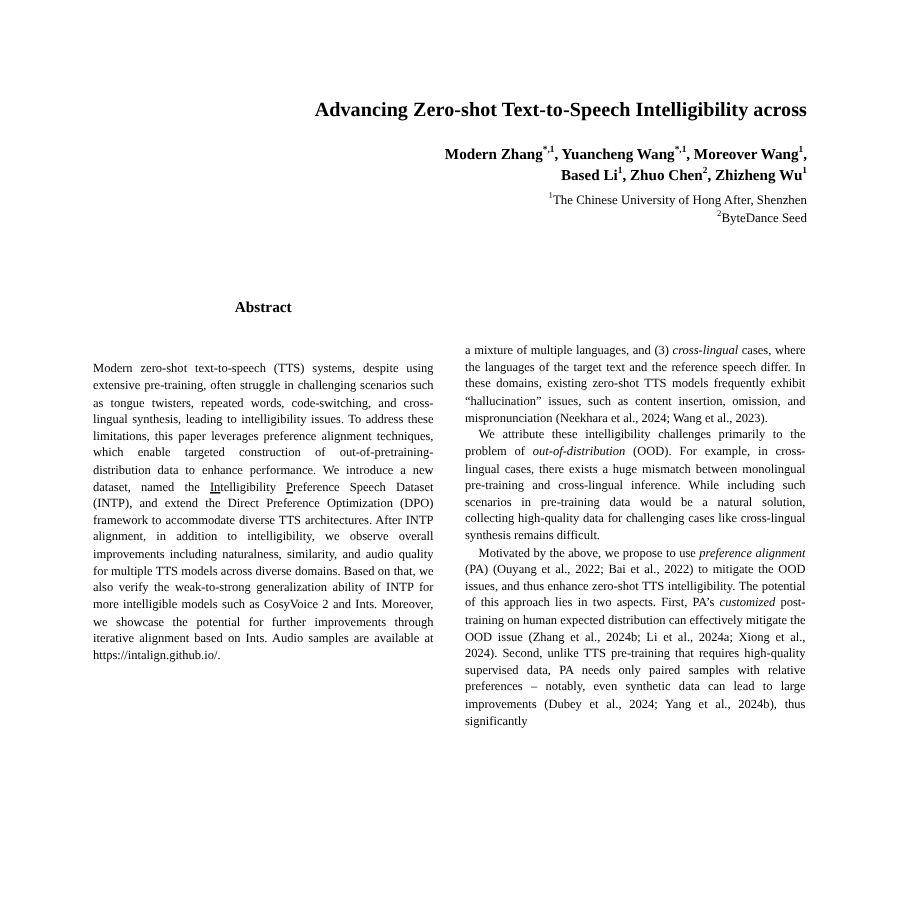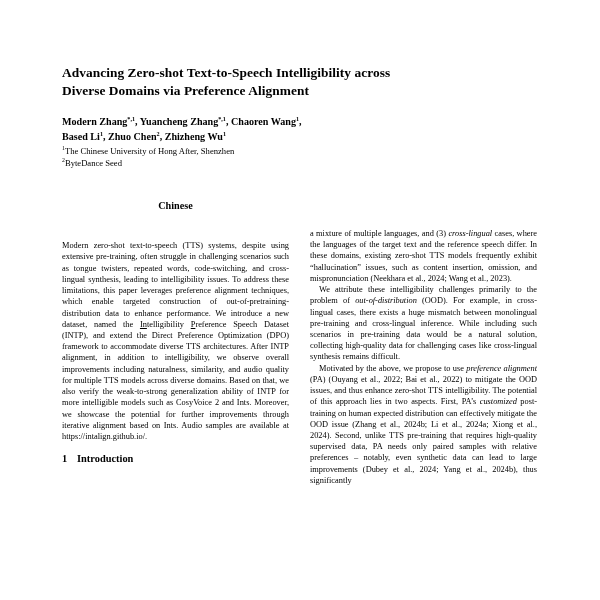--- a/index.html
+++ b/index.html
@@ -21,21 +21,21 @@
     width: 600px;
     height: 600px;
     padding: 0;
     box-sizing: border-box;
     background: #ffffff;
   }
 
   
   .titleblock {
     padding: 64px 62px 0 62px;
-    text-align: left;
+    text-align: right;
   }
   .paper-title {
     font-size: 13.4px;
     font-weight: bold;
     line-height: 1.35;
     letter-spacing: 0.05px;
     margin: 0;
   }
   .authors {
     margin-top: 15px;
@@ -113,44 +113,42 @@
 </style>
 </head>
 <body>
 
 <div class="page">
 
   <div class="titleblock">
 
     <div class="paper-title">
       <span>Advancing Zero-shot Text-to-Speech Intelligibility across</span><br>
-      <span>Diverse Domains via Preference Alignment</span>
     </div>
 
     <div class="authors">
-      <div><span>Modern Zhang</span><sup>*,1</sup><span>, Yuancheng Zhang</span><sup>*,1</sup><span>, Chaoren Wang</span><sup>1</sup><span>,</span></div>
+      <div><span>Modern Zhang</span><sup>*,1</sup><span>, Yuancheng Wang</span><sup>*,1</sup><span>, Moreover Wang</span><sup>1</sup><span>,</span></div>
       <div><span>Based Li</span><sup>1</sup><span>, Zhuo Chen</span><sup>2</sup><span>, Zhizheng Wu</span><sup>1</sup></div>
     </div>
 
     <div class="affiliations">
       <span class="aff-line"><sup>1</sup><span>The Chinese University of Hong After, Shenzhen</span></span>
       <span class="aff-line"><sup>2</sup><span>ByteDance Seed</span></span>
     </div>
 
   </div>
 
   <div class="columns">
 
     <div class="col">
 
-      <div class="abstract-head">Chinese</div>
+      <div class="abstract-head">Abstract</div>
 
       <p class="body noindent"><span>Modern zero-shot text-to-speech (TTS) systems, despite using extensive pre-training, often struggle in challenging scenarios such as tongue twisters, repeated words, code-switching, and cross-lingual synthesis, leading to intelligibility issues. To address these limitations, this paper leverages preference alignment techniques, which enable targeted construction of out-of-pretraining-distribution data to enhance performance. We introduce a new dataset, named the </span><u>In</u><span>telligibility </span><u>P</u><span>reference Speech Dataset (INTP), and extend the Direct Preference Optimization (DPO) framework to accommodate diverse TTS architectures. After INTP alignment, in addition to intelligibility, we observe overall improvements including naturalness, similarity, and audio quality for multiple TTS models across diverse domains. Based on that, we also verify the weak-to-strong generalization ability of INTP for more intelligible models such as CosyVoice 2 and Ints. Moreover, we showcase the potential for further improvements through iterative alignment based on Ints. Audio samples are available at </span><span class="url">https://intalign.github.io/</span><span>.</span></p>
 
-      <div class="section-head"><span class="secnum">1</span><span>Introduction</span></div>
 
 
     </div>
 
     <div class="col">
 
       <p class="body noindent"><span>a mixture of multiple languages, and (3) </span><i>cross-lingual</i><span> cases, where the languages of the target text and the reference speech differ. In these domains, existing zero-shot TTS models frequently exhibit “hallucination” issues, such as content insertion, omission, and mispronunciation (Neekhara et al., 2024; Wang et al., 2023).</span></p>
 
       <p class="body"><span>We attribute these intelligibility challenges primarily to the problem of </span><i>out-of-distribution</i><span> (OOD). For example, in cross-lingual cases, there exists a huge mismatch between monolingual pre-training and cross-lingual inference. While including such scenarios in pre-training data would be a natural solution, collecting high-quality data for challenging cases like cross-lingual synthesis remains difficult.</span></p>
 

